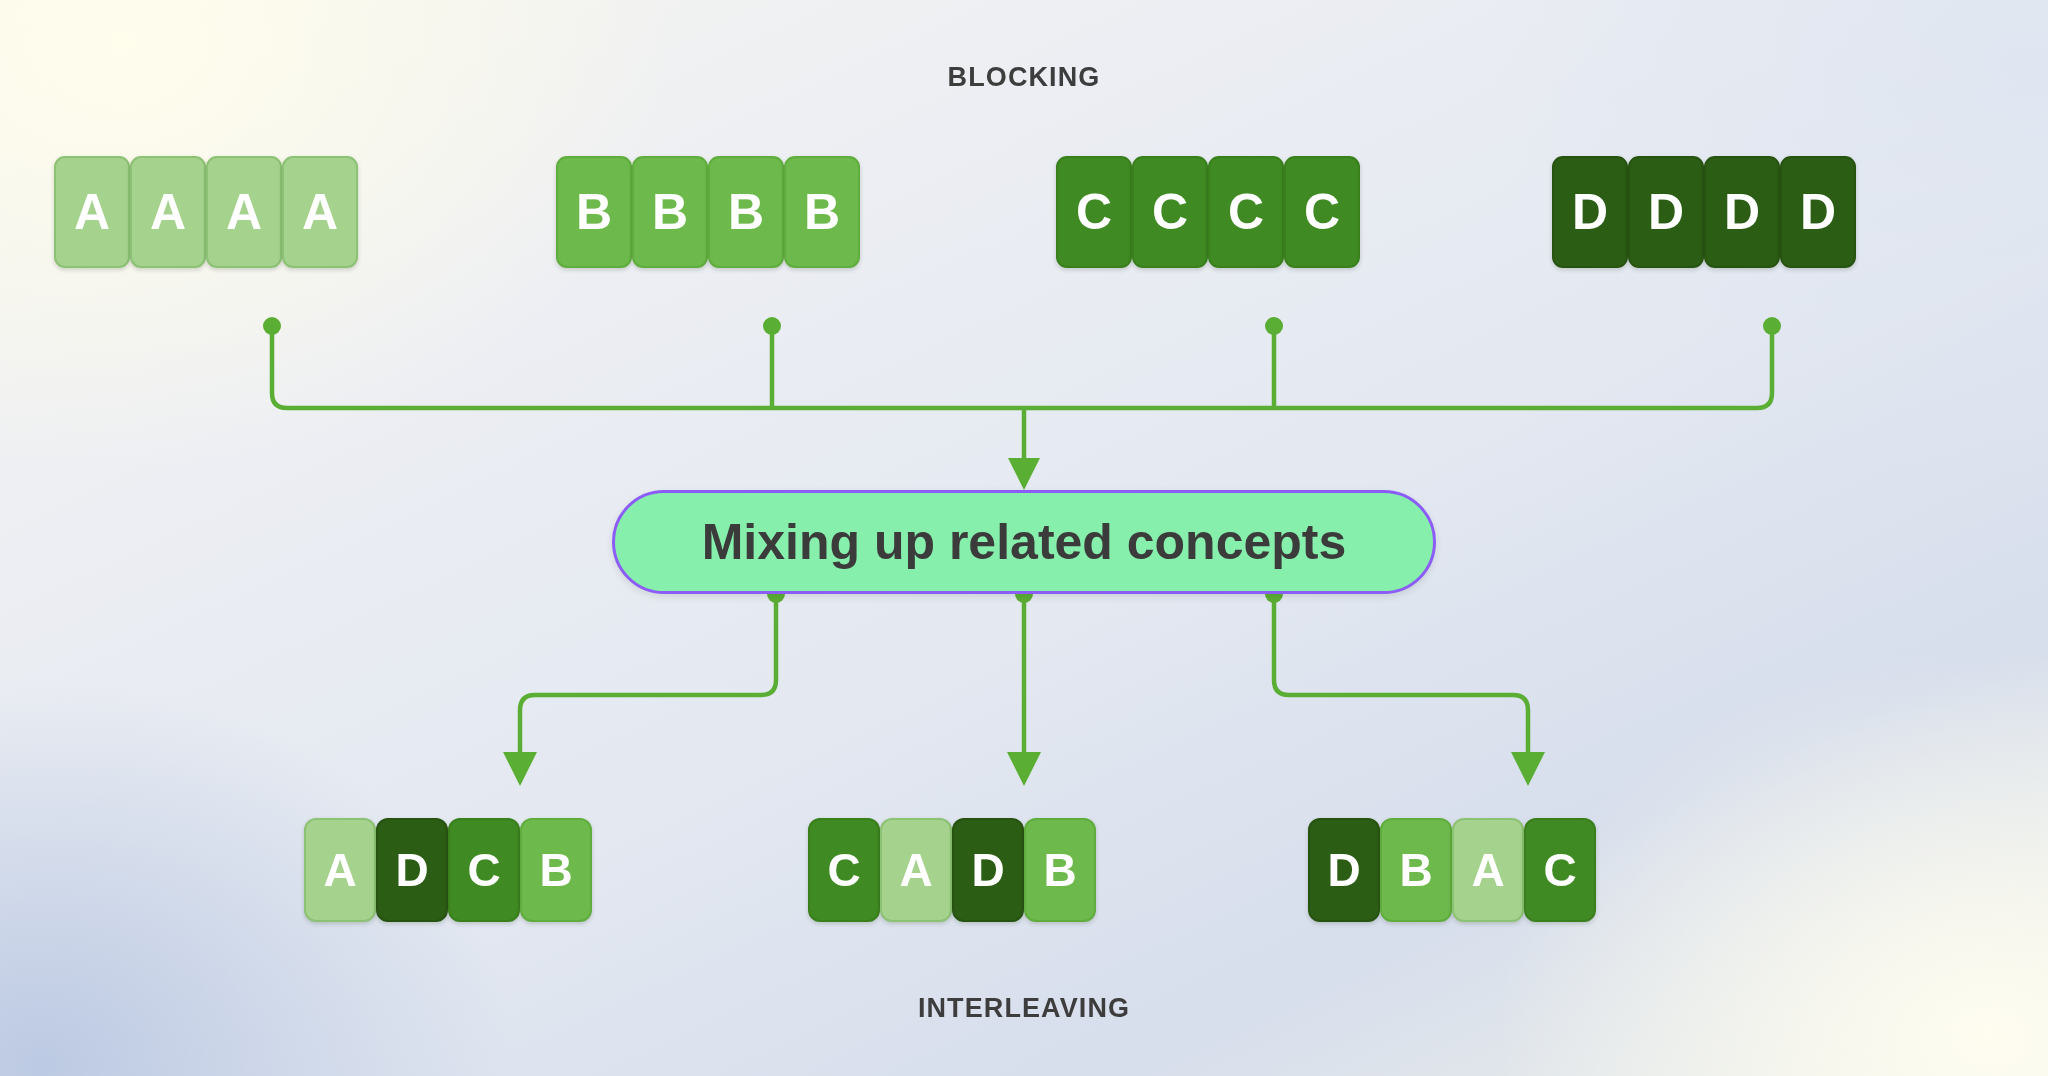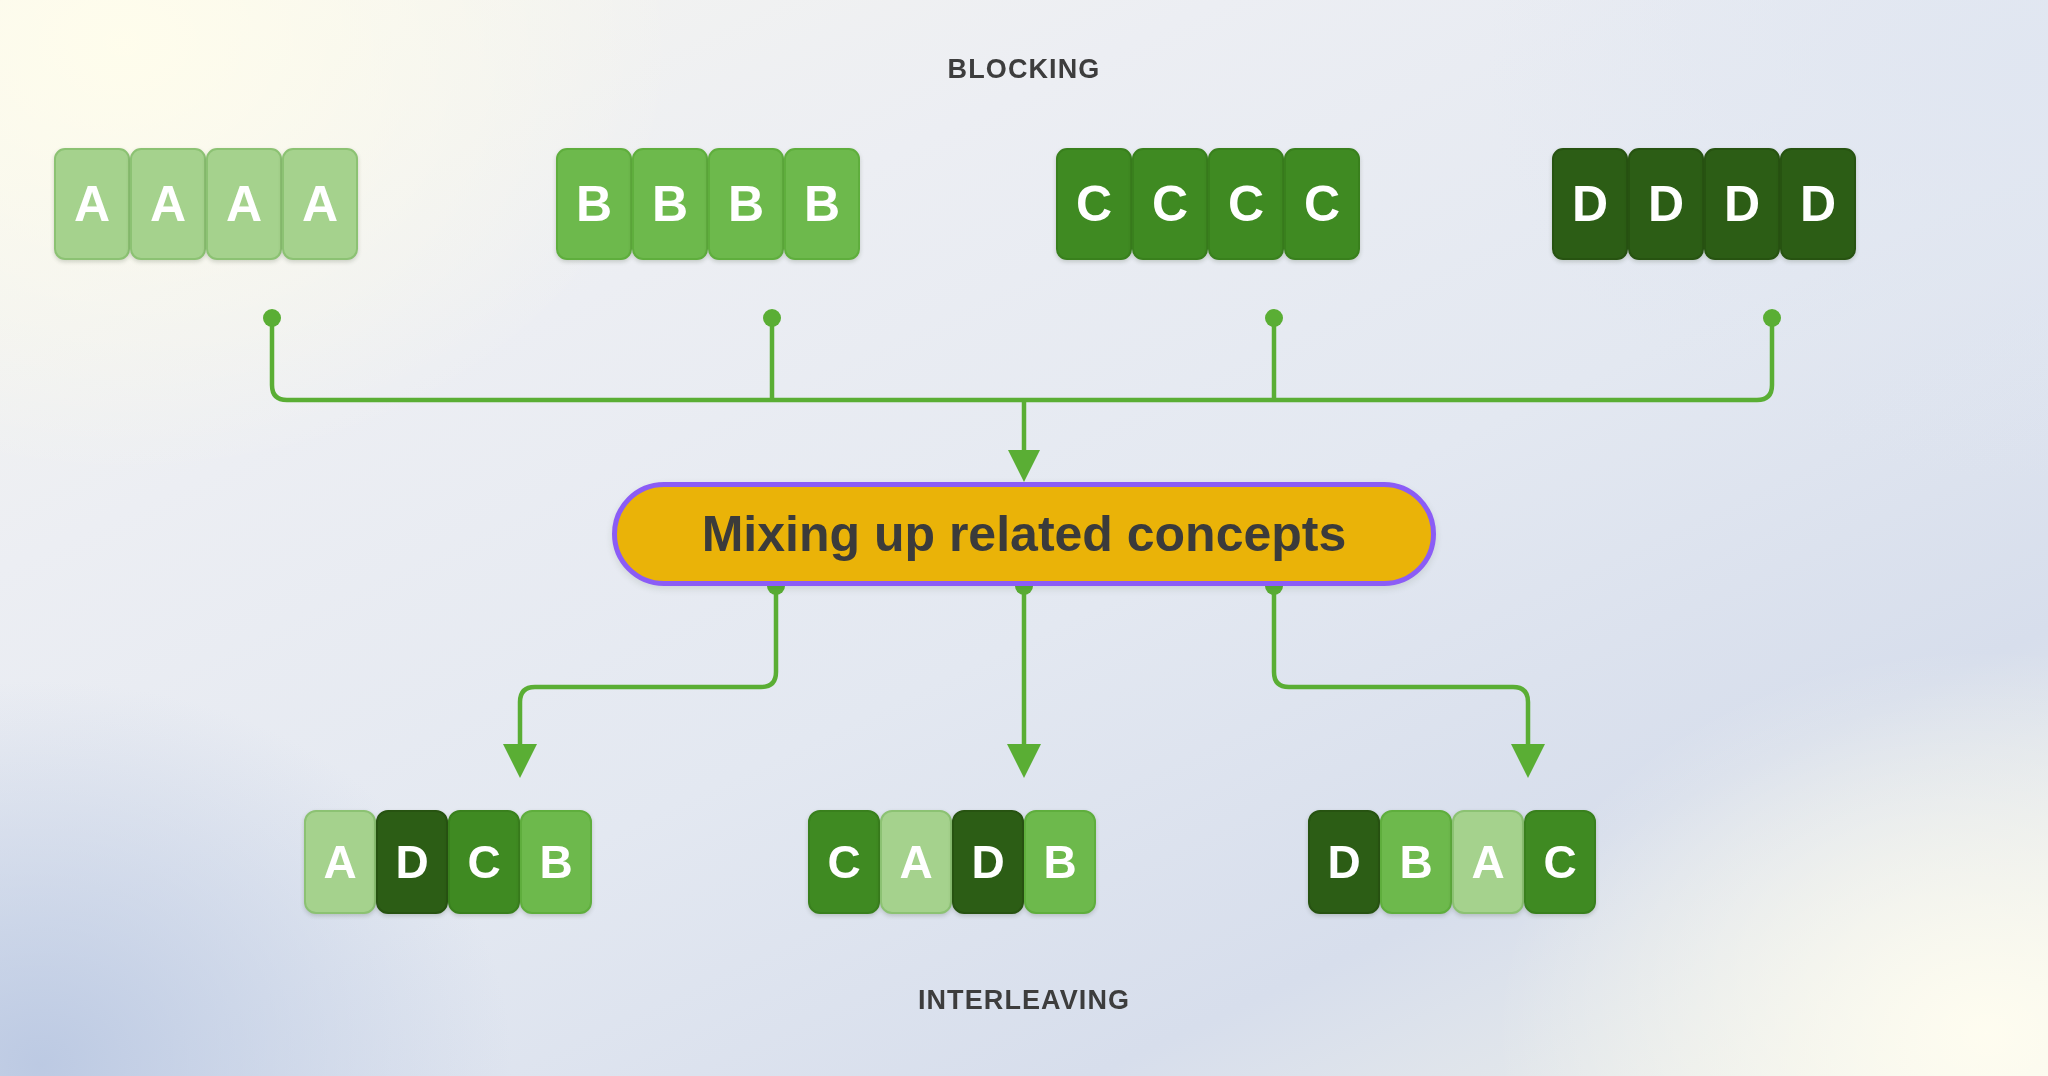--- a/index.html
+++ b/index.html
@@ -15,21 +15,21 @@
     position: relative;
     background-color: #e6eaf2;
     background-image:
       radial-gradient(ellipse 900px 700px at 6% 4%,   rgba(255,253,236,0.98) 0%, rgba(255,253,236,0.0) 62%),
       radial-gradient(ellipse 820px 640px at 97% 96%, rgba(255,253,240,0.98) 0%, rgba(255,253,240,0.0) 60%),
       radial-gradient(ellipse 760px 620px at 2% 99%,  rgba(186,200,226,0.95) 0%, rgba(186,200,226,0.0) 62%),
       radial-gradient(ellipse 900px 700px at 99% 6%,  rgba(224,230,241,0.95) 0%, rgba(224,230,241,0.0) 60%),
       linear-gradient(155deg, #f7f6ef 0%, #eceef3 28%, #e3e8f1 55%, #d7deec 78%, #eef0ea 100%);
   }
 
-  .stage { position: absolute; inset: 0; }
+  .stage { position: absolute; inset: 0; margin-top: 8px; }
 
   
   .caption {
     position: absolute;
     width: 100%;
     text-align: center;
     font-size: 27px;
     font-weight: bold;
     letter-spacing: 1.1px;
     color: #3d3d3d;
@@ -65,22 +65,22 @@
     font-size: 46px;
   }
 
   
   #concept-pill {
     position: absolute;
     left: 612px;
     top: 482px;
     width: 824px;
     height: 104px;
-    background: #eab308;
-    border: 5px solid #8b5cf6;
+    background: #86efac;
+    border: 3px solid #8b5cf6;
     border-radius: 52px;
     display: flex;
     align-items: center;
     justify-content: center;
     box-shadow: 0 3px 7px rgba(50,70,40,0.13);
     z-index: 4;
   }
   #concept-pill .pill-text {
     font-size: 50px;
     font-weight: bold;

